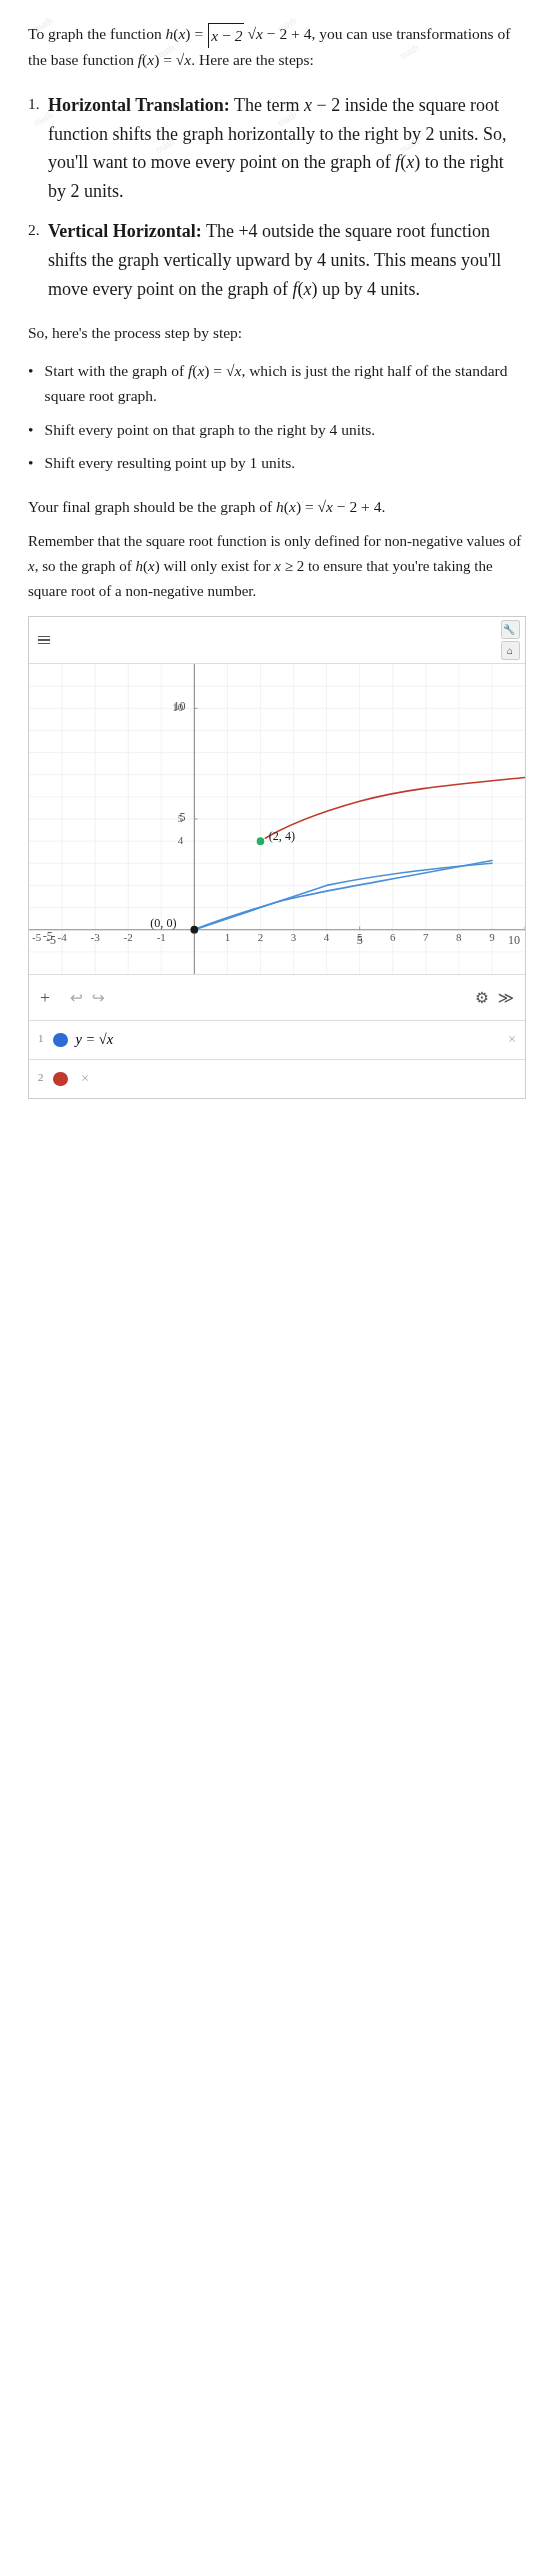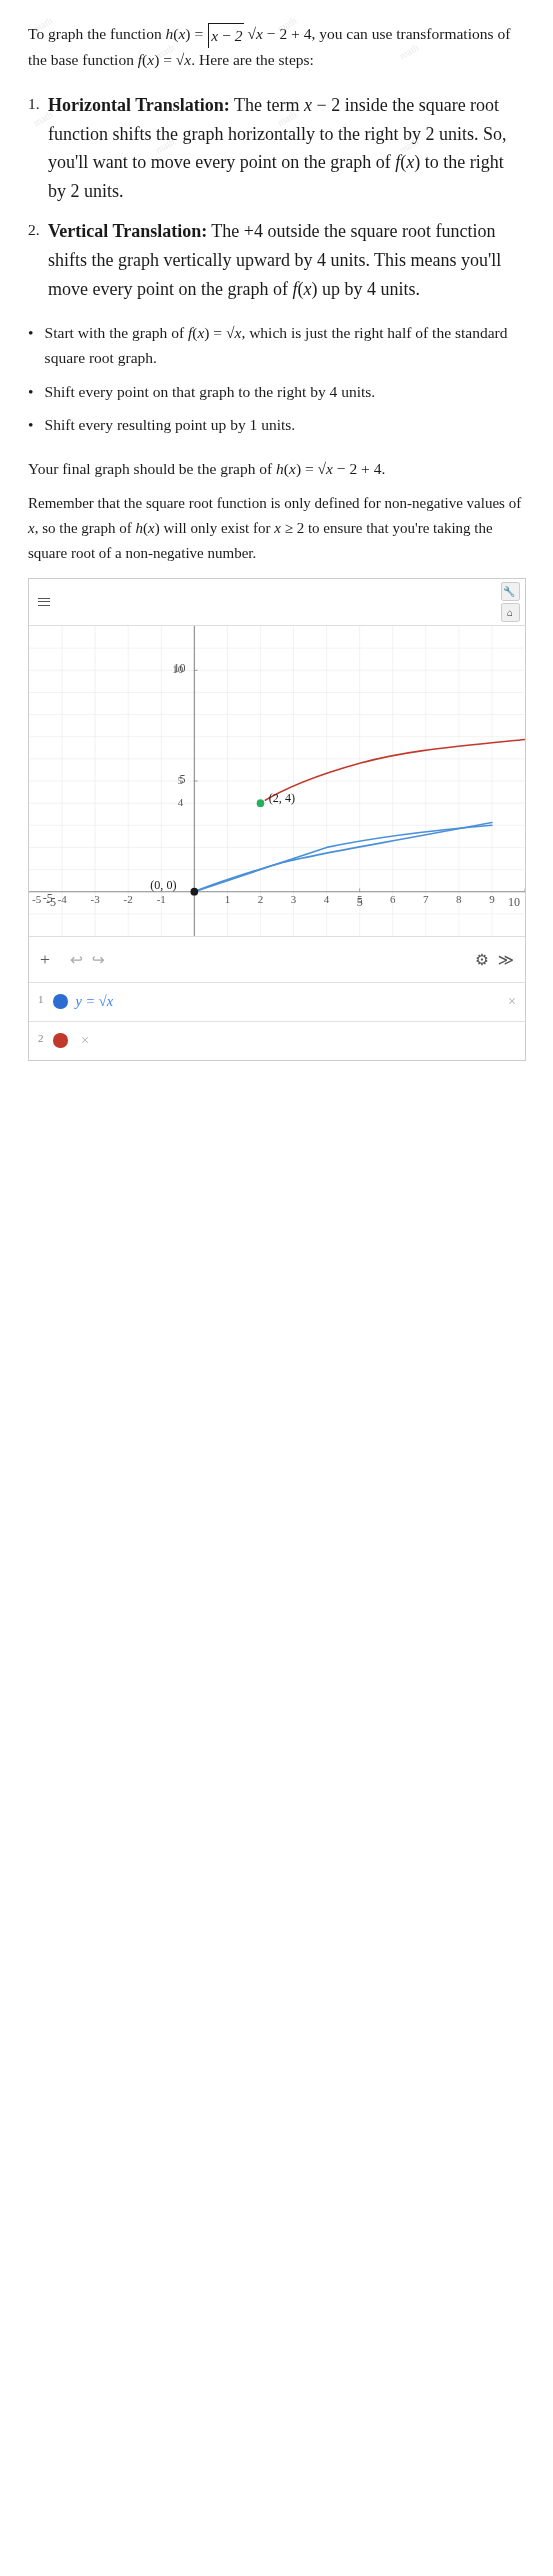--- a/index.html
+++ b/index.html
@@ -224,21 +224,21 @@
       border-radius: 50%;
       border: 1.1px solid transparent;
       margin-right: 6.6px;
       flex-shrink: 0;
     }
 
     .expr-text {
       font-size: 14.4px;
       font-style: italic;
       flex: 1;
-      color: #3b82f6;
+      color: #000000;
     }
 
     .expr-close {
       font-size: 14.4px;
       color: #aaa;
       cursor: pointer;
       margin-left: 5.5px;
     }
 
     
@@ -288,26 +288,29 @@
     <li>
       <span class="section-num">1.</span>
       <span class="section-content">
         <span class="bold-label">Horizontal Translation:</span>
         The term <em>x</em> − 2 inside the square root function shifts the graph horizontally to the right by 2 units. So, you'll want to move every point on the graph of <em>f</em>(<em>x</em>) to the right by 2 units.
       </span>
     </li>
     <li>
       <span class="section-num">2.</span>
       <span class="section-content">
-        <span class="bold-label">Vertical Translation:</span>
+        <span class="bold-label">Vertical Horizontal:</span>
         The +4 outside the square root function shifts the graph vertically upward by 4 units. This means you'll move every point on the graph of <em>f</em>(<em>x</em>) up by 4 units.
       </span>
     </li>
   </ol>
 
+  <p class="process-heading">
+    So, here's the process step by step:
+  </p>
 
   <ul class="bullet-list">
     <li>
       <span class="bullet-dot">•</span>
       <span>Start with the graph of <em>f</em>(<em>x</em>) = √<em>x</em>, which is just the right half of the standard square root graph.</span>
     </li>
     <li>
       <span class="bullet-dot">•</span>
       <span>Shift every point on that graph to the right by 4 units.</span>
     </li>

